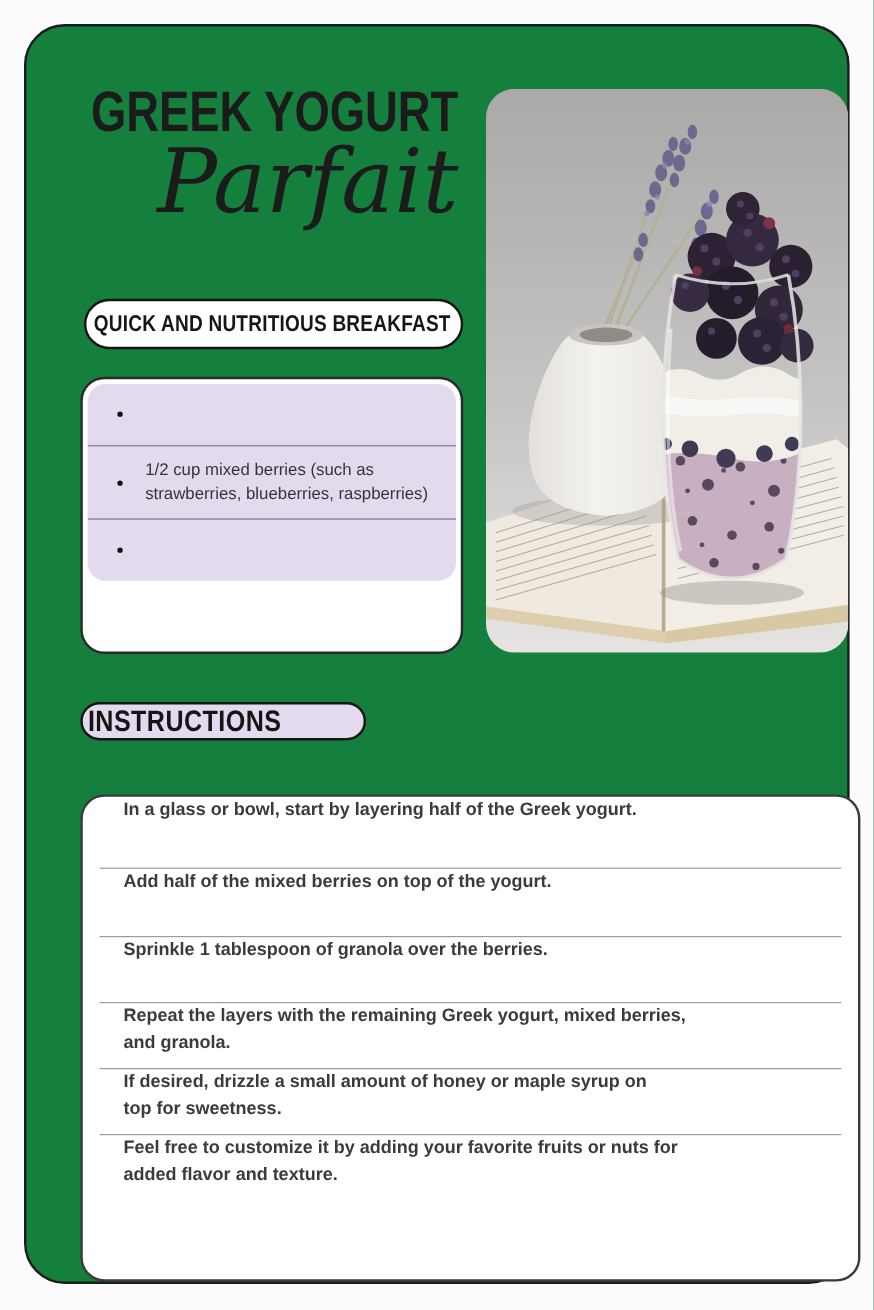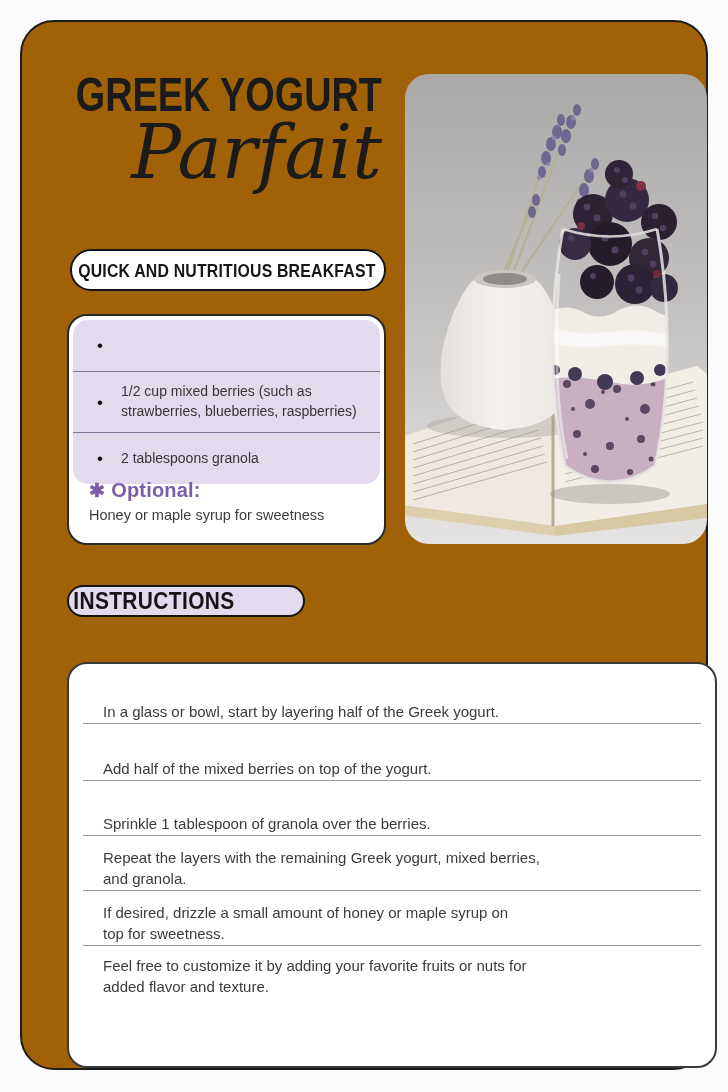--- a/index.html
+++ b/index.html
@@ -5,21 +5,21 @@
   html,body{margin:0;padding:0;}
   body{
     width:728px;height:1092px;position:relative;
     background:#fbfafc;
     font-family:"Liberation Sans", sans-serif;
     color:#3c3c3c;
     overflow:hidden;
   }
   .card{
     position:absolute;left:20px;top:20px;width:684px;height:1046px;
-    background:#a16207;border:2px solid #1c1c1c;border-radius:34px;
+    background:#15803d;border:2px solid #1c1c1c;border-radius:34px;
   }
   
   .title-block{position:absolute;left:48px;top:46px;width:318px;text-align:center;}
   .title-line1{
     display:inline-block;font-weight:bold;font-size:39px;color:#1b1b1b;
     letter-spacing:0px;transform:scale(0.97,1.22);transform-origin:center top;
     white-space:nowrap;
   }
   .title-line2{
     position:absolute;left:0;top:44px;width:318px;text-align:right;
@@ -69,22 +69,23 @@
   .instructions-pill span{
     font-weight:bold;font-size:22px;color:#151515;letter-spacing:.4px;
     transform:scale(0.95,1.12);white-space:nowrap;
   }
   .instructions-panel{
     position:absolute;left:45px;top:640px;width:650px;height:406px;
     border:2px solid #3a3a3a;border-radius:20px;background:#fff;box-sizing:border-box;
     padding:0 14px;
   }
   .step{
-    display:flex;align-items:flex-end;padding-left:20px;padding-right:10px;
+    display:flex;align-items:flex-start;padding-left:20px;padding-right:10px;
     box-sizing:border-box;
+    font-weight:bold;
   }
   .step + .step{border-top:1px solid #9b9b9b;}
   .step span{font-size:15px;line-height:1.45;color:#3b3b3b;white-space:pre-line;}
   .step:nth-child(1){height:59px;}
   .step:nth-child(2){height:57px;}
   .step:nth-child(3){height:55px;}
   .step:nth-child(4){height:55px;}
   .step:nth-child(5){height:55px;}
   .step:nth-child(6){height:53px;}
   .step:nth-child(7){height:68px;}
@@ -108,29 +109,22 @@
       <li class="ingredient-item">
         <span class="bullet">•</span>
       </li>
       <li class="ingredient-item multi">
         <span class="bullet">•</span>
         <span class="ingredient-text">1/2 cup mixed berries (such as
 strawberries, blueberries, raspberries)</span>
       </li>
       <li class="ingredient-item">
         <span class="bullet">•</span>
-        <span class="ingredient-text">2 tablespoons granola</span>
       </li>
     </ul>
-    <div class="optional-note">
-      <div class="optional-heading">
-        <span class="star">✱</span><span>Optional:</span>
-      </div>
-      <div class="optional-text">Honey or maple syrup for sweetness</div>
-    </div>
   </div>
 
   <div class="photo">
     <svg width="302" height="470" viewBox="0 0 302 470" xmlns="http://www.w3.org/2000/svg">
       <defs>
         <linearGradient id="bg" x1="0" y1="0" x2="0" y2="1">
           <stop offset="0" stop-color="#aba9a8"></stop>
           <stop offset="0.55" stop-color="#c6c4c2"></stop>
           <stop offset="1" stop-color="#e6e4e2"></stop>
         </linearGradient>

